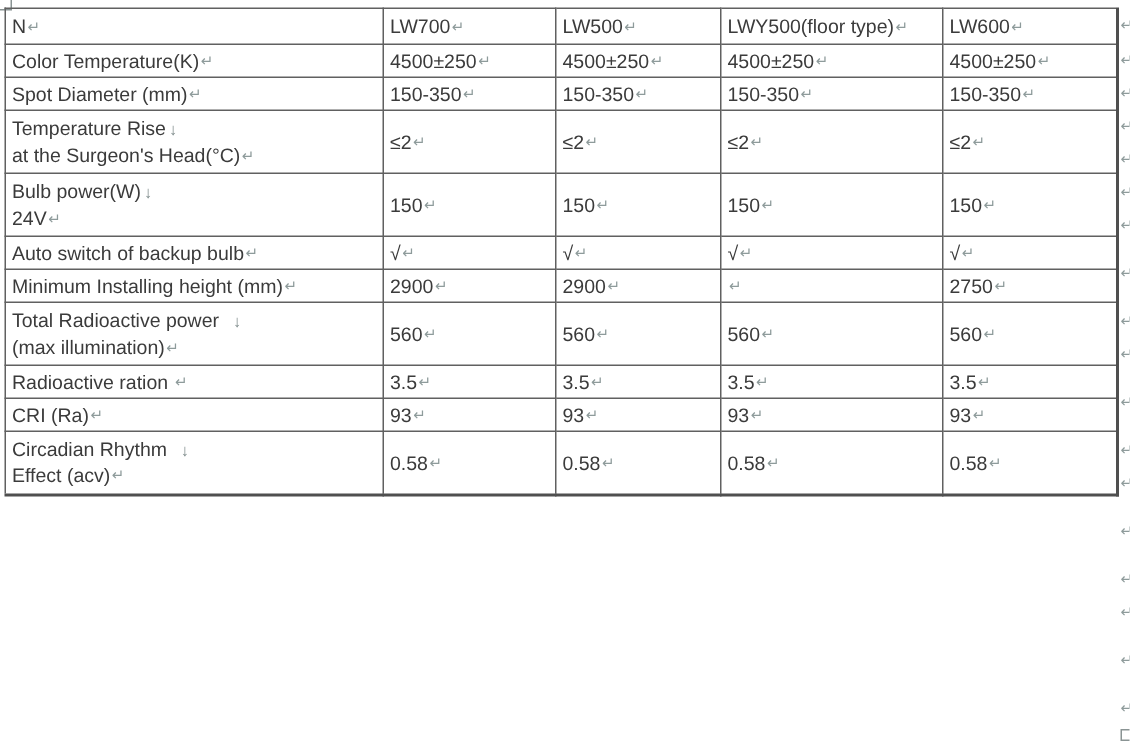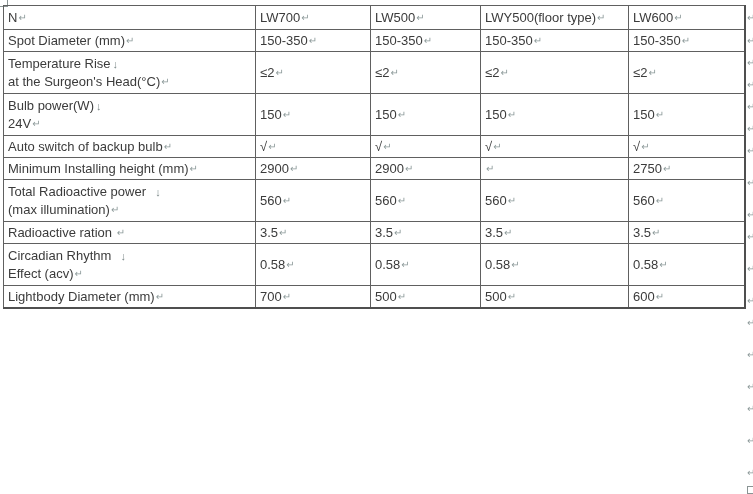--- a/index.html
+++ b/index.html
@@ -86,20 +86,27 @@
       <tr class="hdr">
         <th><span>N</span><span class="pmark">↵</span></th>
         <th><span>LW700</span><span class="pmark">↵</span></th>
         <th><span>LW500</span><span class="pmark">↵</span></th>
         <th><span>LWY500(floor type)</span><span class="pmark">↵</span></th>
         <th><span>LW600</span><span class="pmark">↵</span></th>
       </tr>
     </thead>
     <tbody>
         <tr>
+          <td><span class="">Color Temperature(K)</span><span class="pmark">↵</span></td>
+          <td><span class="">4500±250</span><span class="pmark">↵</span></td>
+          <td><span class="">4500±250</span><span class="pmark">↵</span></td>
+          <td><span class="">4500±250</span><span class="pmark">↵</span></td>
+          <td><span class="">4500±250</span><span class="pmark">↵</span></td>
+        </tr>
+        <tr>
           <td><span class="">Spot Diameter (mm)</span><span class="pmark">↵</span></td>
           <td><span class="">150-350</span><span class="pmark">↵</span></td>
           <td><span class="">150-350</span><span class="pmark">↵</span></td>
           <td><span class="">150-350</span><span class="pmark">↵</span></td>
           <td><span class="">150-350</span><span class="pmark">↵</span></td>
         </tr>
         <tr class="tall">
           <td><span class="line"><span class="">Temperature Rise</span><span class="lbreak">↓</span></span><span class="line"><span class="">at the Surgeon's Head(°C)</span><span class="pmark">↵</span></span></td>
           <td><span class="">≤2</span><span class="pmark">↵</span></td>
           <td><span class="">≤2</span><span class="pmark">↵</span></td>
@@ -134,33 +141,33 @@
           <td><span class="">560</span><span class="pmark">↵</span></td>
           <td><span class="">560</span><span class="pmark">↵</span></td>
         </tr>
         <tr>
           <td><span class="">Radioactive ration </span><span class="pmark">↵</span></td>
           <td><span class="">3.5</span><span class="pmark">↵</span></td>
           <td><span class="">3.5</span><span class="pmark">↵</span></td>
           <td><span class="">3.5</span><span class="pmark">↵</span></td>
           <td><span class="">3.5</span><span class="pmark">↵</span></td>
         </tr>
+        <tr>
+          <td><span class="">CRI (Ra)</span><span class="pmark">↵</span></td>
+          <td><span class="">93</span><span class="pmark">↵</span></td>
+          <td><span class="">93</span><span class="pmark">↵</span></td>
+          <td><span class="">93</span><span class="pmark">↵</span></td>
+          <td><span class="">93</span><span class="pmark">↵</span></td>
+        </tr>
         <tr class="tall">
           <td><span class="line"><span class="">Circadian Rhythm  </span><span class="lbreak">↓</span></span><span class="line"><span class="">Effect (acv)</span><span class="pmark">↵</span></span></td>
           <td><span class="">0.58</span><span class="pmark">↵</span></td>
           <td><span class="">0.58</span><span class="pmark">↵</span></td>
           <td><span class="">0.58</span><span class="pmark">↵</span></td>
           <td><span class="">0.58</span><span class="pmark">↵</span></td>
-        </tr>
-        <tr>
-          <td><span class="">Lightbody Diameter (mm)</span><span class="pmark">↵</span></td>
-          <td><span class="">700</span><span class="pmark">↵</span></td>
-          <td><span class="">500</span><span class="pmark">↵</span></td>
-          <td><span class="">500</span><span class="pmark">↵</span></td>
-          <td><span class="">600</span><span class="pmark">↵</span></td>
         </tr>
       </tbody>
   </table>
 
   <div class="resize-handle"></div>
 <span class="eor" style="top: 17px;">↵</span>
     <span class="eor" style="top: 40px;">↵</span>
     <span class="eor" style="top: 62px;">↵</span>
     <span class="eor" style="top: 84px;">↵</span>
     <span class="eor" style="top: 106px;">↵</span>

